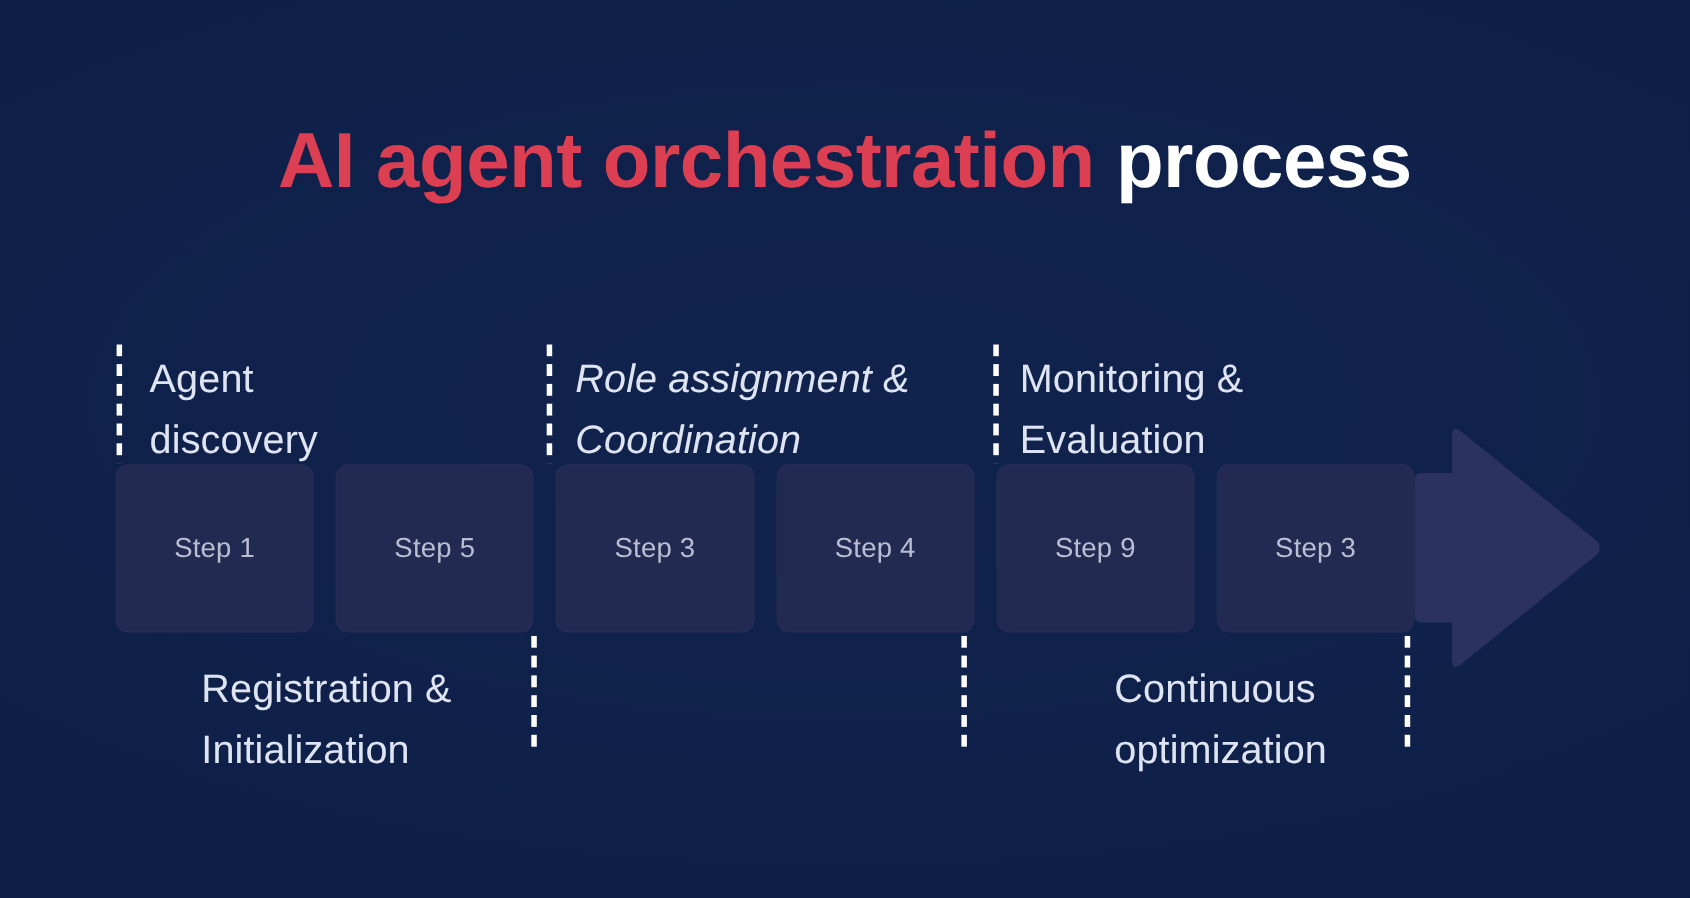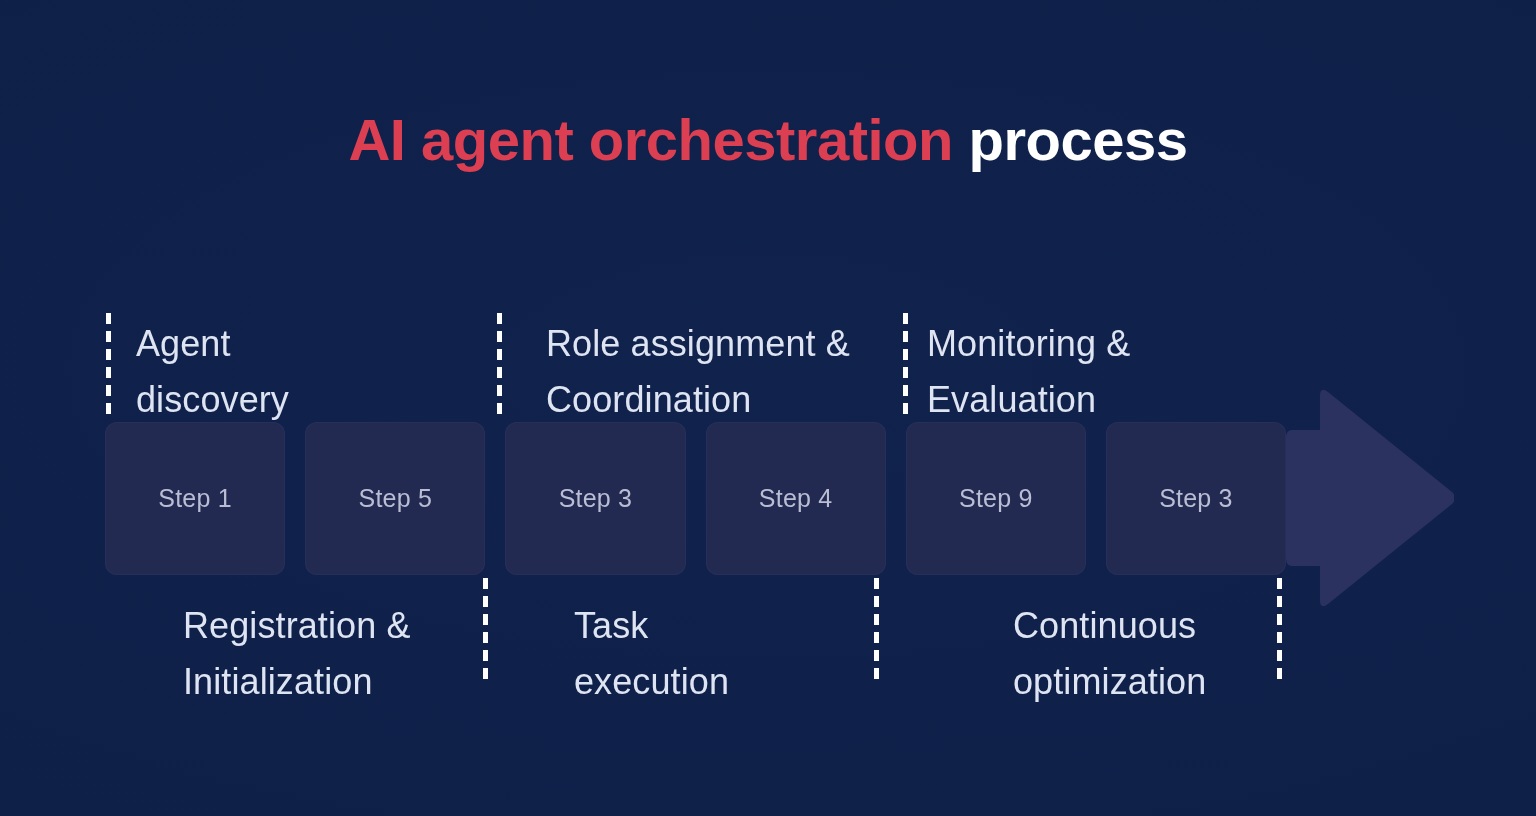--- a/index.html
+++ b/index.html
@@ -26,21 +26,21 @@
       #0e2048;
   }
 
   
   .title {
     position:absolute;
     top:108px;
     left:0;
     width:100%;
     text-align:center;
-    font-size:58px;
+    font-size:71px;
     font-weight:bold;
     letter-spacing:-0.5px;
     line-height:1.1;
     white-space:nowrap;
   }
   .title-accent { color:#dc3e52; }
   .title-plain  { color:#ffffff; }
 
   
   .diagram {
@@ -173,29 +173,27 @@
     <div class="dash-line dash-top" style="left:497px;"></div>
     <div class="dash-line dash-top" style="left:903px;"></div>
 
     <div class="dash-line dash-bottom" style="left:483px;"></div>
     <div class="dash-line dash-bottom" style="left:874px;"></div>
     <div class="dash-line dash-bottom" style="left:1277px;"></div>
 
     <div class="callout callout-top" style="left:136px; width:340px;">Agent
 discovery</div>
 
-    <div class="callout callout-top" style="left:546px; width:360px;">Role assignment &amp;
+    <div class="callout callout-top" style="left:523px; width:360px;font-style:italic;">Role assignment &amp;
 Coordination</div>
 
     <div class="callout callout-top" style="left:927px; width:340px;">Monitoring &amp;
 Evaluation</div>
 
     <div class="callout callout-bottom" style="left:183px; width:288px;">Registration &amp;
 Initialization</div>
 
-    <div class="callout callout-bottom" style="left:574px; width:288px;">Task
-execution</div>
 
     <div class="callout callout-bottom" style="left:1013px; width:288px;">Continuous
 optimization</div>
 
   </div>
 </div>
 
 </body></html>

